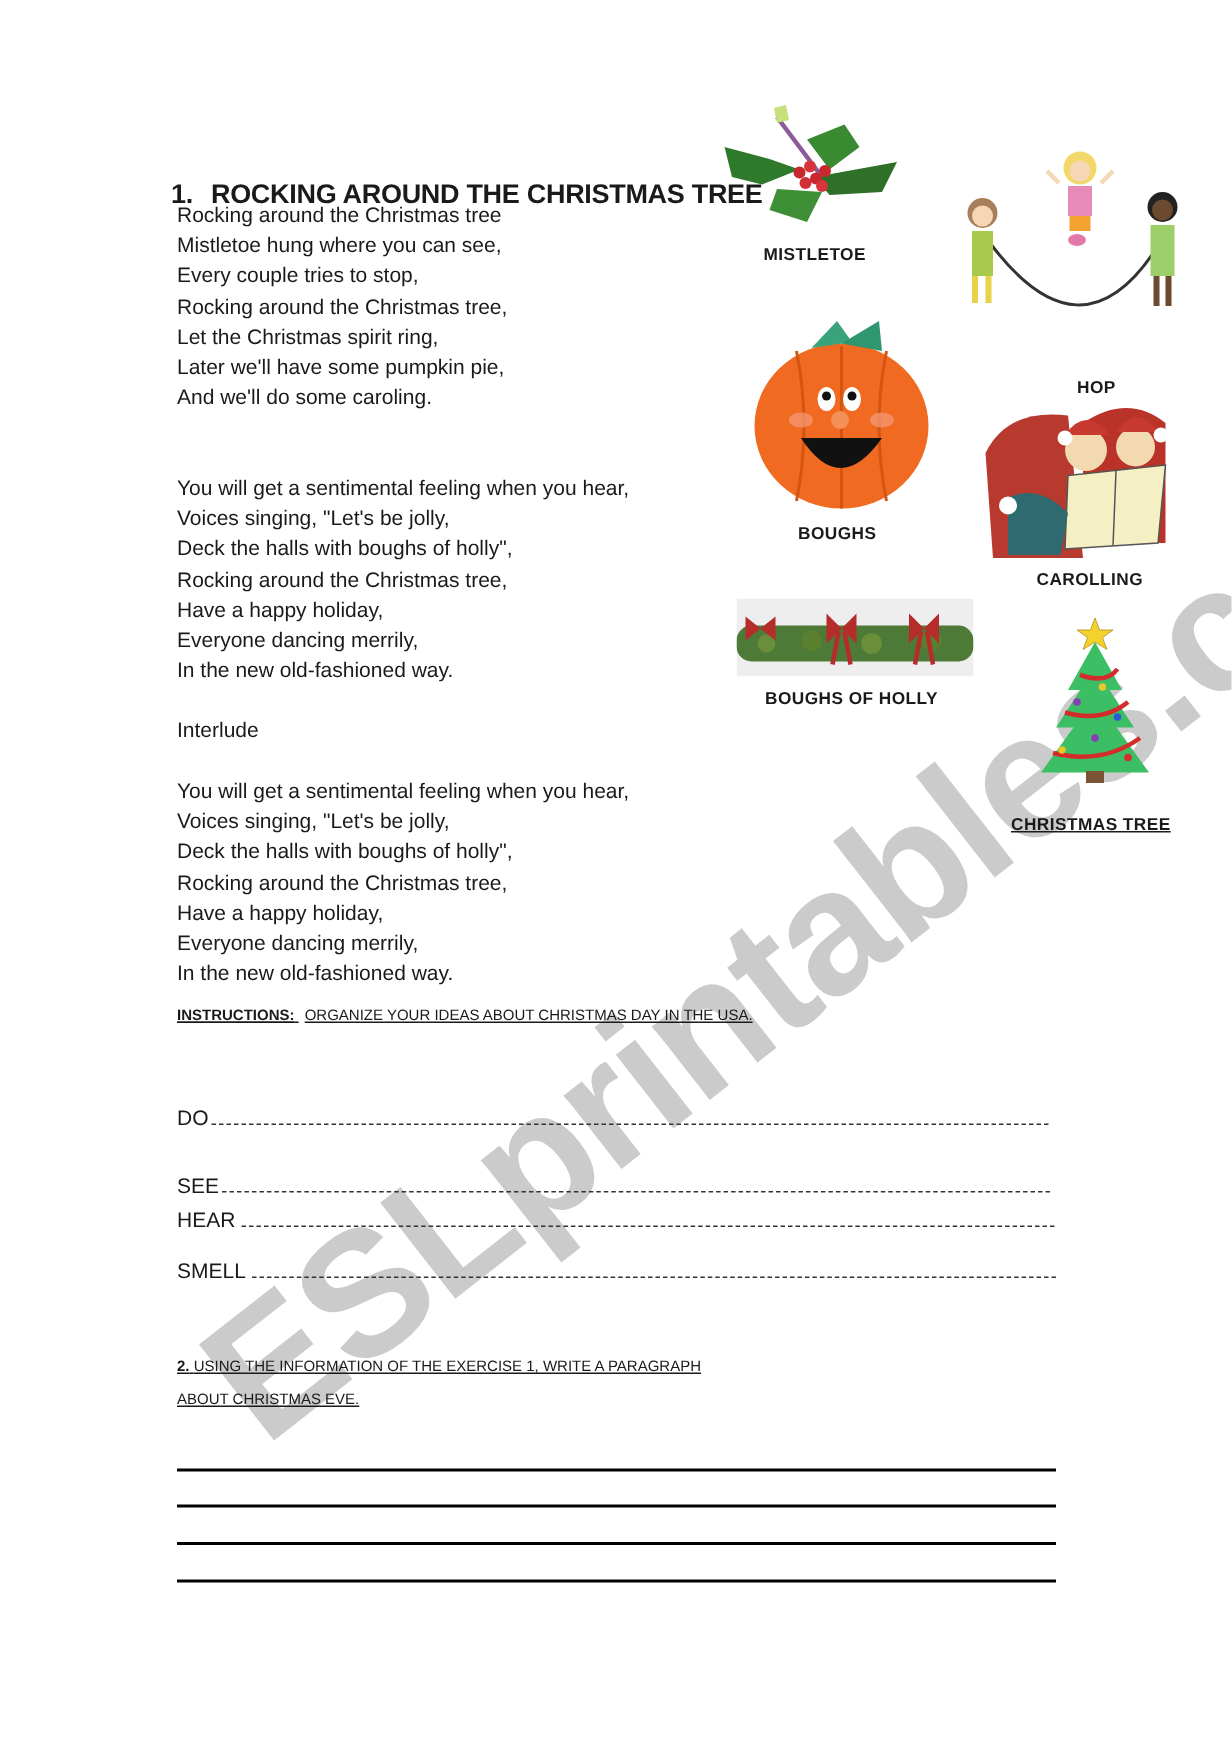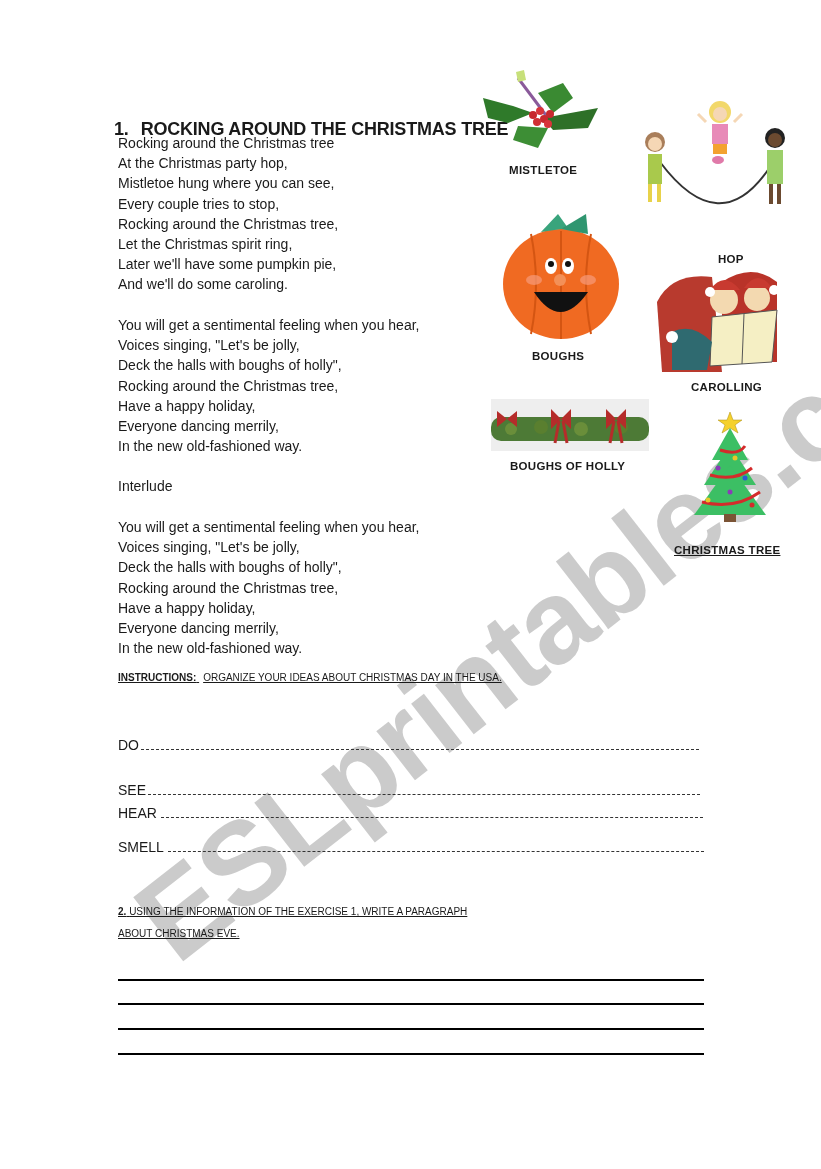--- a/index.html
+++ b/index.html
@@ -29,21 +29,20 @@
 <div class="page">
 
   <div class="watermark">ESLprintables.com</div>
 
   <div class="title">
     <span class="num">1.</span><span>ROCKING AROUND THE CHRISTMAS TREE</span>
   </div>
 
   <div class="lyrics" style="top:133px;">
     <div>Rocking around the Christmas tree</div>
-    <div>At the Christmas party hop,</div>
     <div>Mistletoe hung where you can see,</div>
     <div>Every couple tries to stop,</div>
     <div>Rocking around the Christmas tree,</div>
     <div>Let the Christmas spirit ring,</div>
     <div>Later we'll have some pumpkin pie,</div>
     <div>And we'll do some caroling.</div>
   </div>
 
   <div class="lyrics" style="top:315px;">
     <div>You will get a sentimental feeling when you hear,</div>

